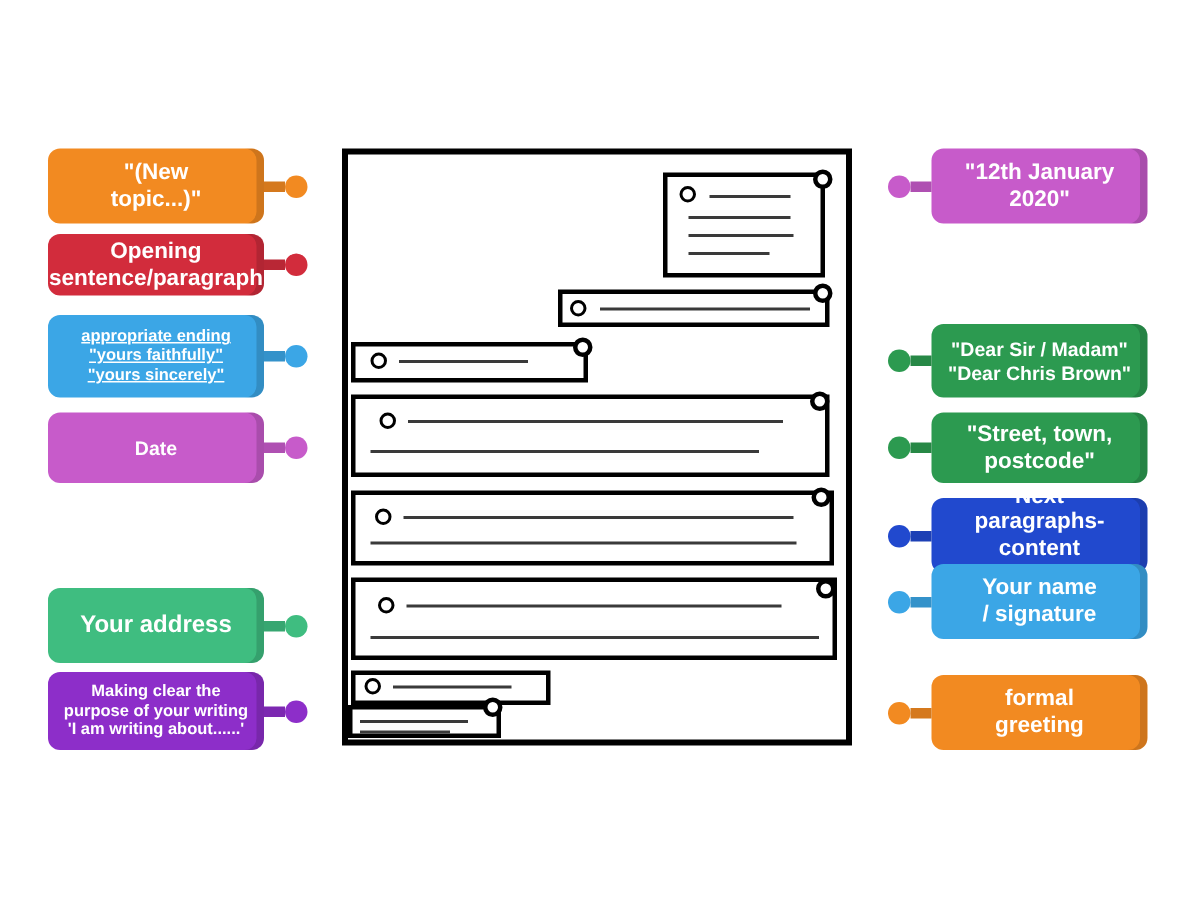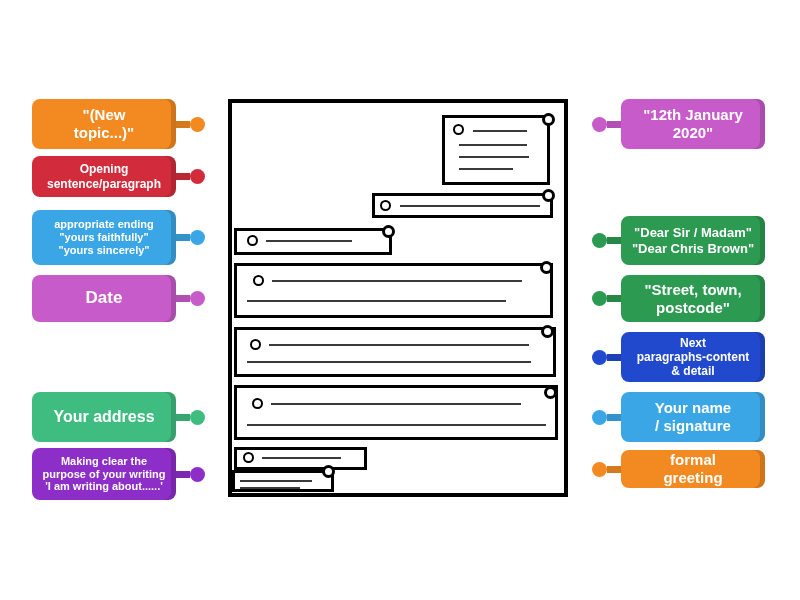--- a/index.html
+++ b/index.html
@@ -16,25 +16,25 @@
     white-space:pre-line; line-height:1.18; padding:2px 3px;
     box-shadow: inset -5px 0 0 rgba(0,0,0,0.15);
   }
   .stem { width:14px; height:7px; filter:brightness(0.88); }
   .dot  { width:15px; height:15px; border-radius:50%; flex:0 0 15px; }
 
   .lp1{top:99px;height:50px}  .lp2{top:156px;height:41px} .lp3{top:210px;height:55px}
   .lp4{top:275px;height:47px} .lp5{top:330px;height:52px} .lp6{top:392px;height:50px}
   .lp7{top:448px;height:52px}
   .rp1{top:99px;height:50px}  .rp2{top:156px;height:49px} .rp3{top:216px;height:49px}
-  .rp4{top:275px;height:47px} .rp5{top:332px;height:50px} .rp6{top:392px;height:50px}
-  .rp7{top:450px;height:38px}
+  .rp4{top:275px;height:47px} .rp5{top:332px;height:50px} .rp6{top:376px;height:50px}
+  .rp7{top:450px;height:50px}
 
-  .f17{font-size:17px} .f16{font-size:16px} .f15{font-size:15px}
-  .f13{font-size:13px} .f12{font-size:12px} .f11{font-size:11px}
+  .f17{font-size:13px} .f16{font-size:16px} .f15{font-size:15px}
+  .f13{font-size:13px} .f12{font-size:15px} .f11{font-size:11px}
 
   
   .diagram { position:absolute; left:228px; top:99px; width:340px; height:398px;
              border:4px solid #000; background:#fff; }
   .dg { position:absolute; inset:0; }
   .bx { position:absolute; border:3px solid #000; background:#fff; }
   .ln { position:absolute; height:2px; background:#3a3a3a; }
   .tgt { position:absolute; width:13px; height:13px; border:3px solid #000;
          border-radius:50%; background:#fff; }
   .sct { position:absolute; width:11px; height:11px; border:2px solid #000;
@@ -53,21 +53,21 @@
   </div>
 
   <div class="lw left-side lp2">
     <div class="label f12" style="background: rgb(210, 44, 60);">Opening
 sentence/paragraph</div>
     <div class="stem" style="background: rgb(210, 44, 60);"></div>
     <div class="dot" style="background: rgb(210, 44, 60);"></div>
   </div>
 
   <div class="lw left-side lp3">
-    <div class="label f11" style="background: rgb(59, 166, 230);">appropriate ending
+    <div class="label f11" style="background: rgb(59, 166, 230); text-decoration: underline;">appropriate ending
 "yours faithfully"
 "yours sincerely"</div>
     <div class="stem" style="background: rgb(59, 166, 230);"></div>
     <div class="dot" style="background: rgb(59, 166, 230);"></div>
   </div>
 
   <div class="lw left-side lp4">
     <div class="label f17" style="background: rgb(199, 91, 202);">Date</div>
     <div class="stem" style="background: rgb(199, 91, 202);"></div>
     <div class="dot" style="background: rgb(199, 91, 202);"></div>

